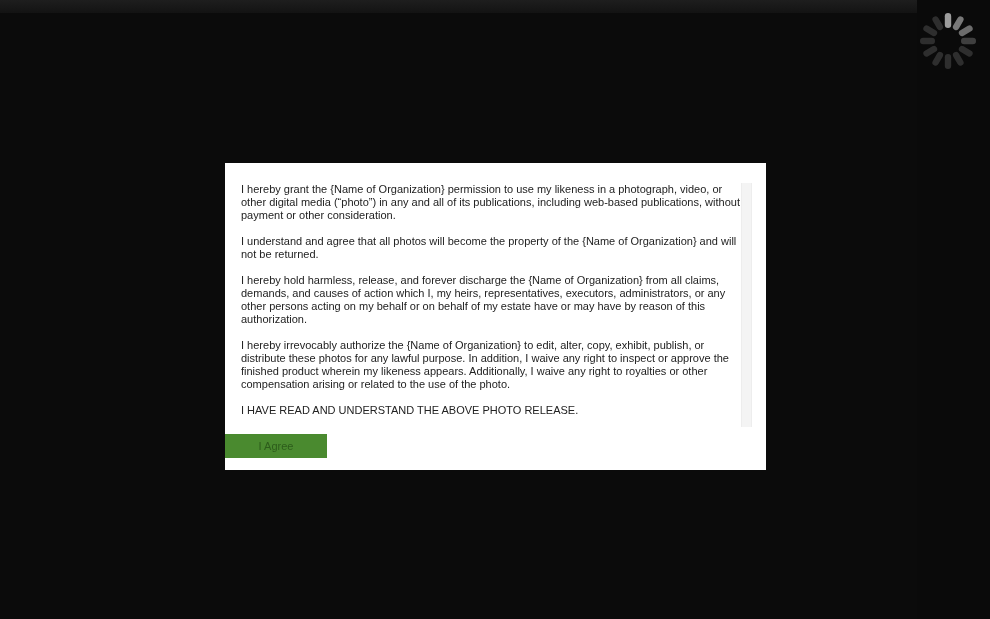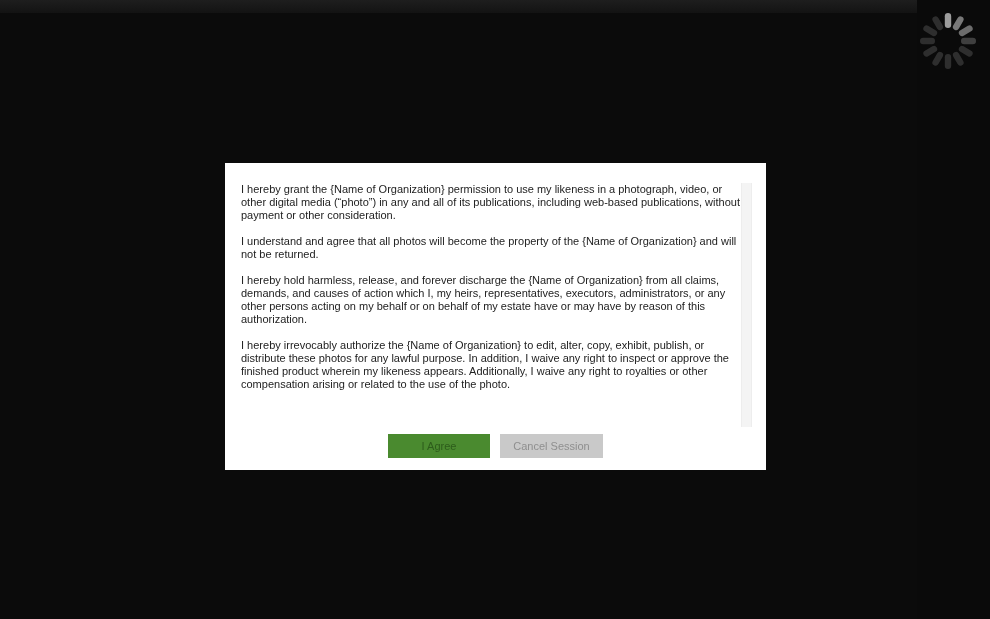--- a/index.html
+++ b/index.html
@@ -63,20 +63,21 @@
     box-sizing: border-box;
   }
   .button-row {
     position: absolute;
     left: 0;
     top: 271px;
     width: 541px;
     display: flex;
     justify-content: center;
     gap: 10px;
+    flex-direction: column;
   }
   .btn {
     height: 24px;
     border: none;
     font-family: "Liberation Sans", sans-serif;
     font-size: 11px;
     display: flex;
     align-items: center;
     justify-content: center;
     cursor: pointer;
@@ -119,24 +120,24 @@
     </svg>
   </div>
 
   <div class="modal">
 
     <div class="release-text">
       <p>I hereby grant the {Name of Organization} permission to use my likeness in a photograph, video, or other digital media (“photo”) in any and all of its publications, including web-based publications, without payment or other consideration.</p>
       <p>I understand and agree that all photos will become the property of the {Name of Organization} and will not be returned.</p>
       <p>I hereby hold harmless, release, and forever discharge the {Name of Organization} from all claims, demands, and causes of action which I, my heirs, representatives, executors, administrators, or any other persons acting on my behalf or on behalf of my estate have or may have by reason of this authorization.</p>
       <p>I hereby irrevocably authorize the {Name of Organization} to edit, alter, copy, exhibit, publish, or distribute these photos for any lawful purpose. In addition, I waive any right to inspect or approve the finished product wherein my likeness appears. Additionally, I waive any right to royalties or other compensation arising or related to the use of the photo.</p>
+      <p>I HAVE READ AND UNDERSTAND THE ABOVE PHOTO RELEASE.</p>
     </div>
 
     <div class="scroll-track"></div>
 
     <div class="button-row">
       <button class="btn btn-agree">I Agree</button>
-      <button class="btn btn-cancel">Cancel Session</button>
     </div>
 
   </div>
 
 </div>
 
 </body></html>

